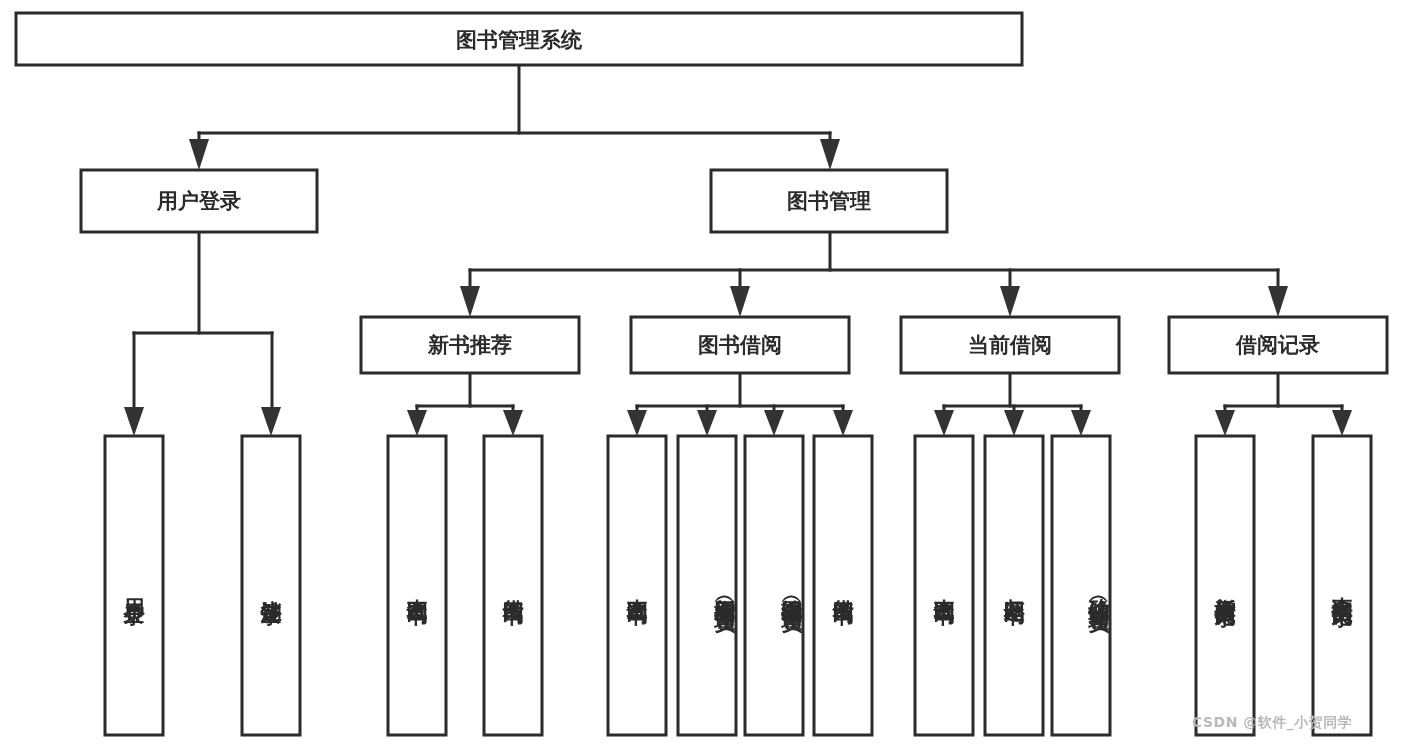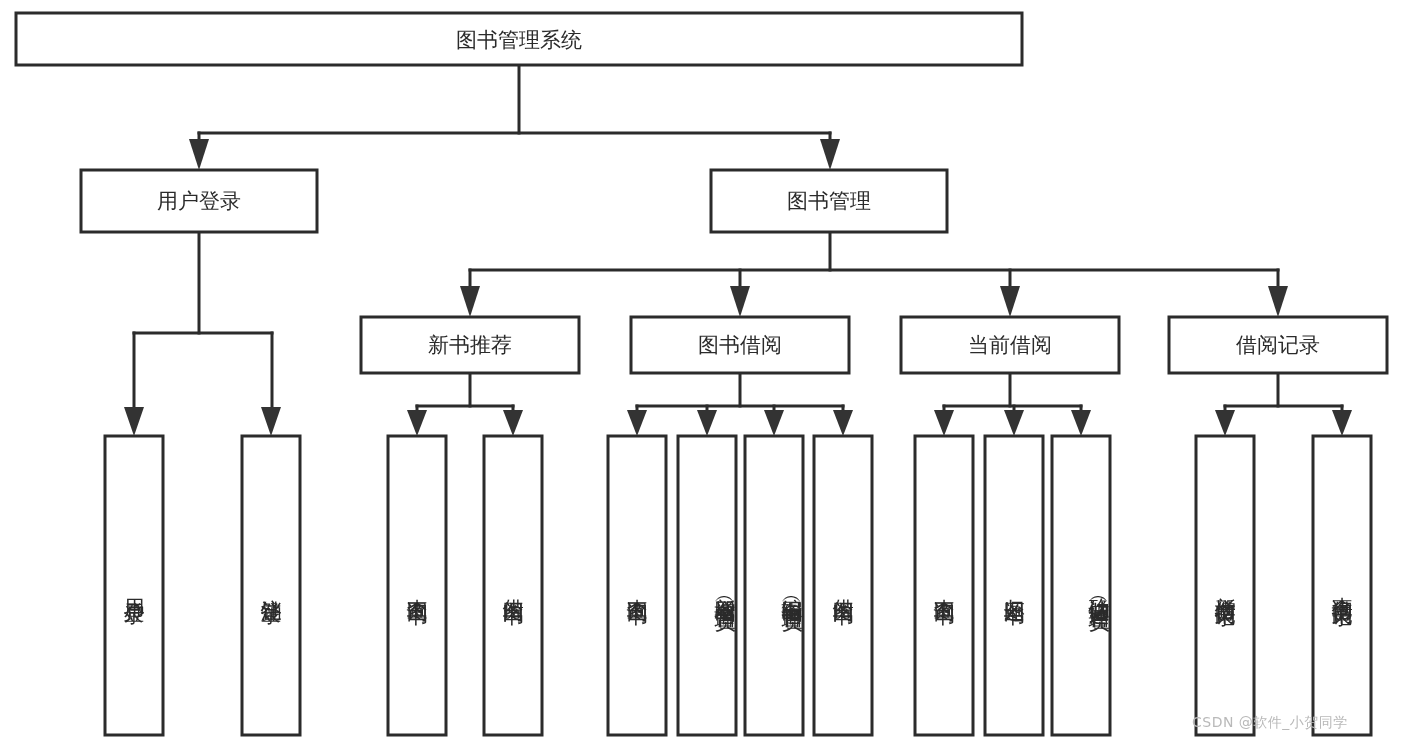--- a/index.html
+++ b/index.html
@@ -11,20 +11,21 @@
     width: 1405px;
     height: 747px;
     font-family: "DejaVu Sans", "Liberation Sans", sans-serif;
     overflow: hidden;
   }
   #diagram-root {
     position: relative;
     width: 1236px;
     height: 747px;
     background: #ffffff;
+    font-weight: bold;
   }
   svg#flow-svg {
     position: absolute;
     left: 0;
     top: 0;
     width: 1405px;
     height: 747px;
   }
   .node-box {
     fill: #ffffff;

